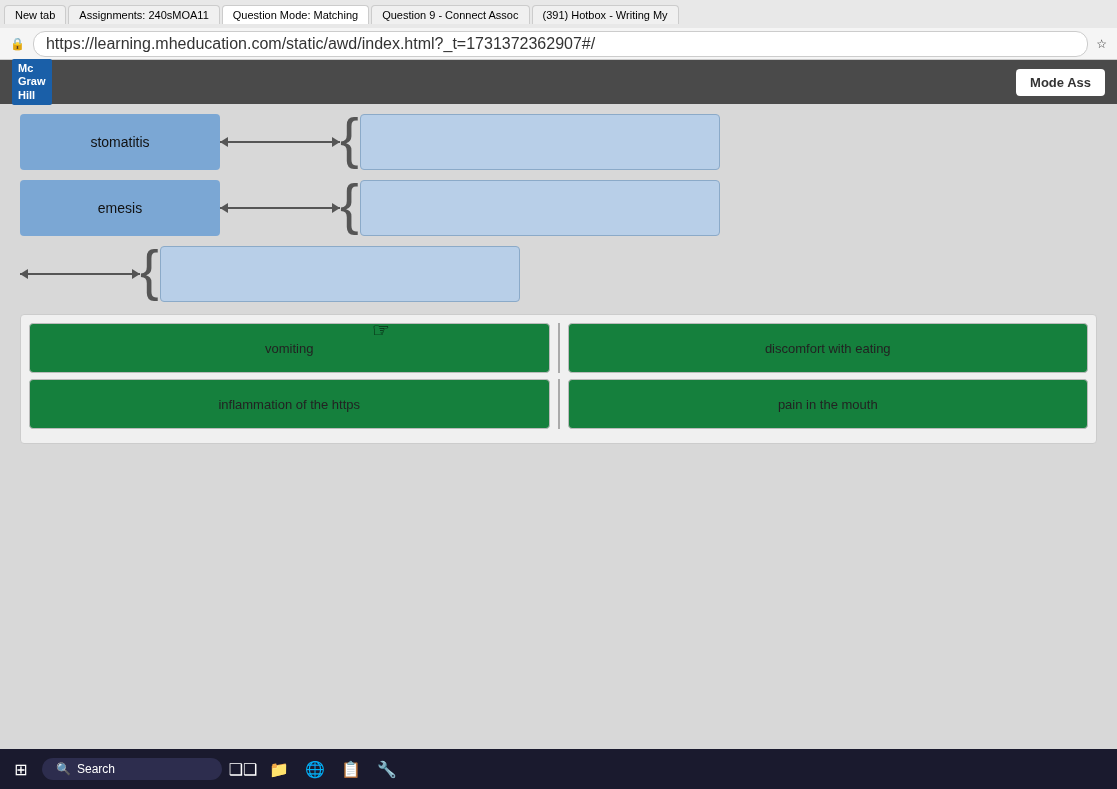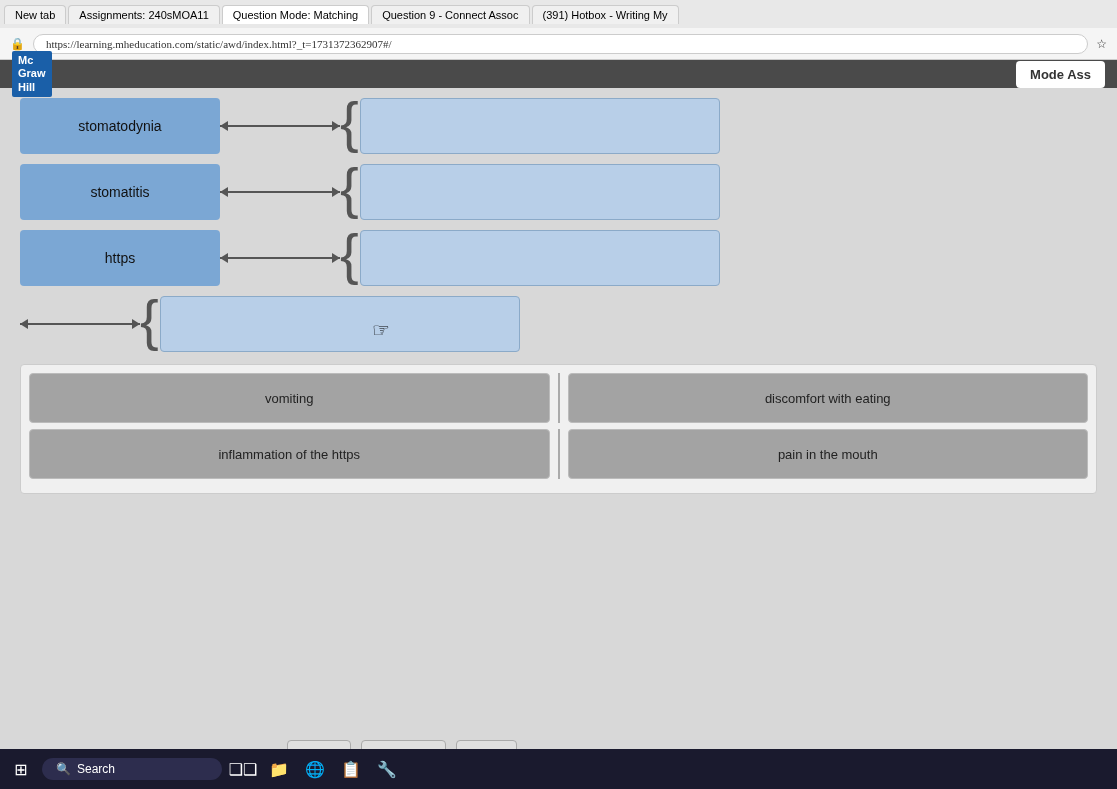--- a/index.html
+++ b/index.html
@@ -46,28 +46,27 @@
       gap: 8px;
       font-size: 12px;
       color: #333;
     }
     .address-input {
       flex: 1;
       background: white;
       border: 1px solid #ccc;
       border-radius: 12px;
       padding: 3px 12px;
-      font-size: 11px;
-      font-family: Liberation Serif, serif;
+      font-size: 16px;
     }
 
     
     .app-header {
       background: #4a4a4a;
-      height: 28px;
+      height: 44px;
       display: flex;
       align-items: center;
       justify-content: space-between;
       padding: 0 12px;
     }
     .mcgraw-logo {
       background: #1a5fa8;
       color: white;
       padding: 3px 6px;
       font-size: 11px;
@@ -192,21 +191,21 @@
     }
 
     .answer-bank-row {
       display: flex;
       gap: 8px;
       margin-bottom: 6px;
     }
 
     .bank-item {
       flex: 1;
-      background: #a3a3a3;
+      background: #15803d;
       border: 1px solid #bbb;
       border-radius: 4px;
       height: 50px;
       display: flex;
       align-items: center;
       justify-content: center;
       font-size: 13px;
       color: #222;
       cursor: pointer;
     }
@@ -307,41 +306,33 @@
     <span>Graw</span><br>
     <span>Hill</span>
   </div>
   <button class="exit-btn">Mode Ass</button>
 </div>
 
 <div class="main-content">
 
   <div class="matching-container">
 
-    <div class="match-row">
-      <div class="term-box">stomatodynia</div>
-      <div class="arrow-connector">
-        <div class="arrow-line"></div>
-      </div>
-      <div class="brace-connector"></div>
-      <div class="answer-box"></div>
-    </div>
 
     <div class="match-row">
       <div class="term-box">stomatitis</div>
       <div class="arrow-connector">
         <div class="arrow-line"></div>
       </div>
       <div class="brace-connector"></div>
       <div class="answer-box"></div>
     </div>
 
 
     <div class="match-row">
-      <div class="term-box">https</div>
+      <div class="term-box">emesis</div>
       <div class="arrow-connector">
         <div class="arrow-line"></div>
       </div>
       <div class="brace-connector"></div>
       <div class="answer-box"></div>
     </div>
 
     <div class="match-row">
       <div class="arrow-connector">
         <div class="arrow-line"></div>

